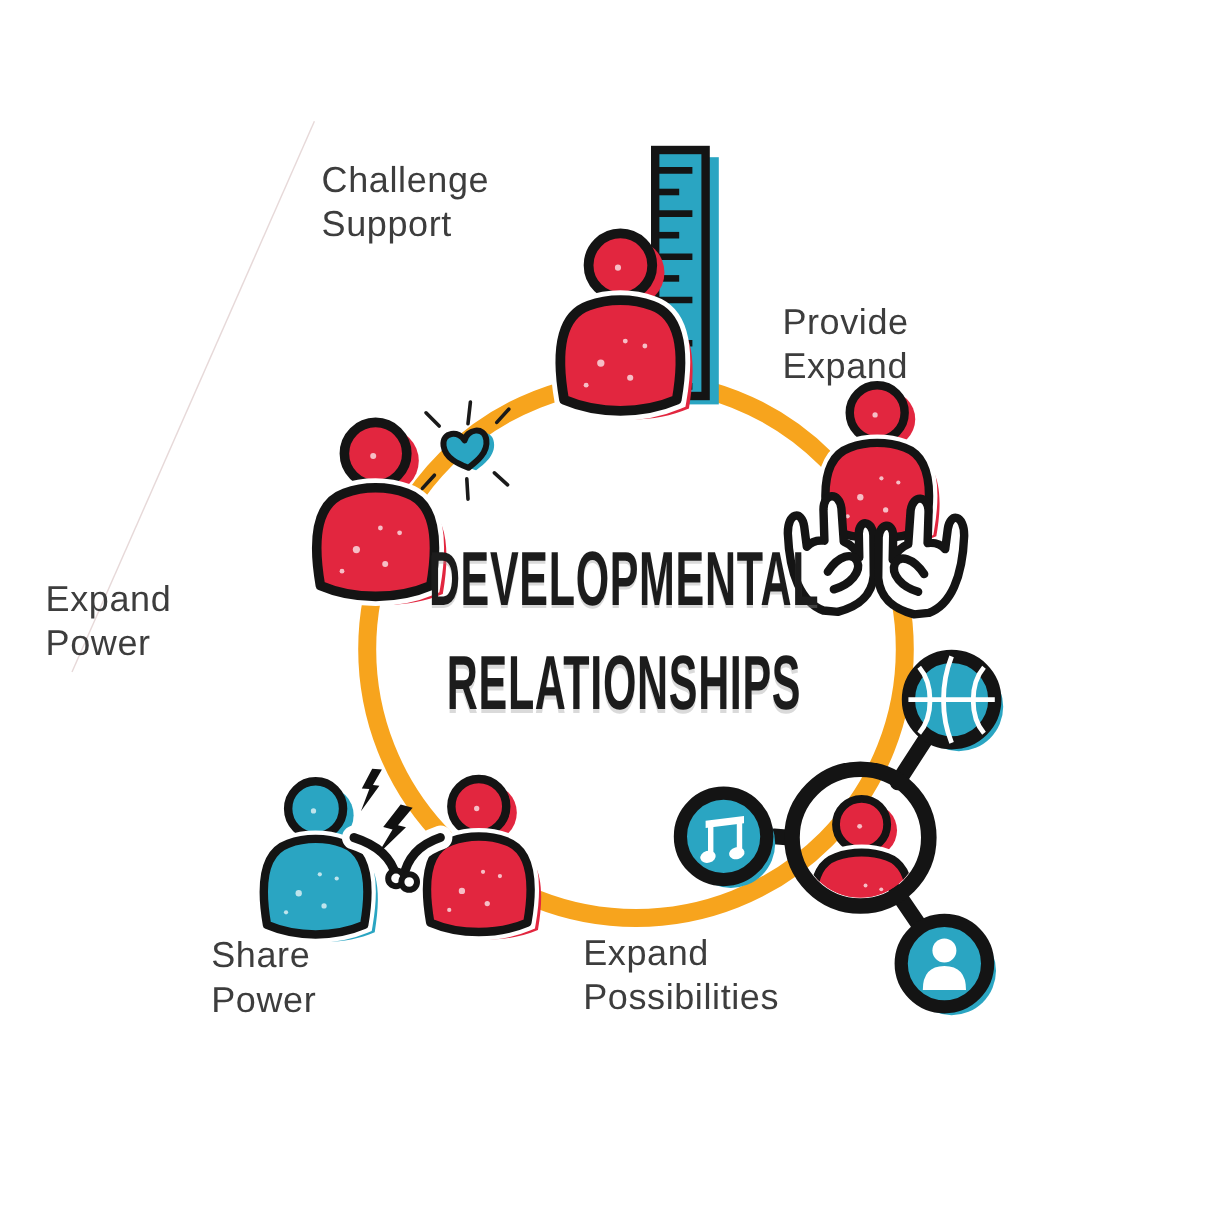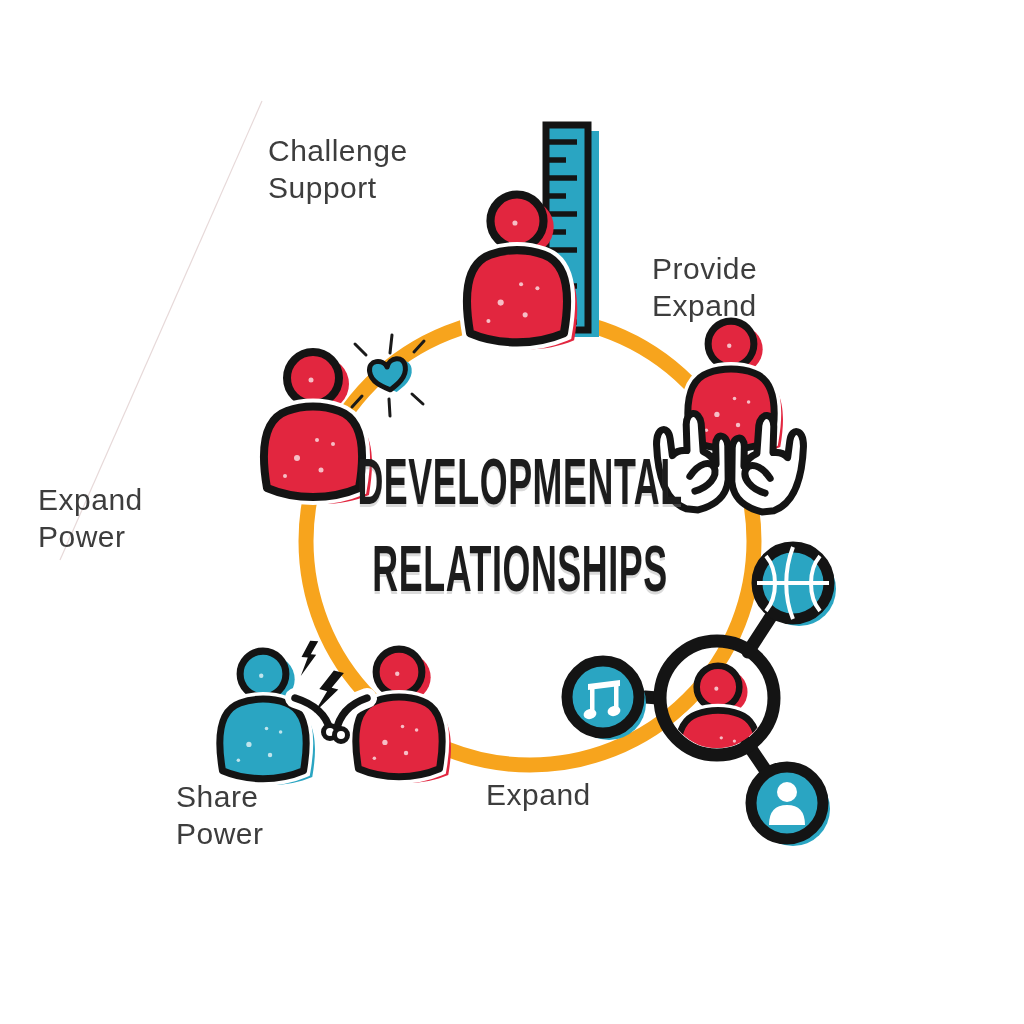--- a/index.html
+++ b/index.html
@@ -180,14 +180,15 @@
   <div class="node-label lbl-express">
     <span>Expand</span><br>
     <span>Power</span>
   </div>
   <div class="node-label lbl-share">
     <span>Share</span><br>
     <span>Power</span>
   </div>
   <div class="node-label lbl-expand">
     <span>Expand</span><br>
+    <span>Possibilities</span>
   </div>
 </div>
 
 </body></html>

